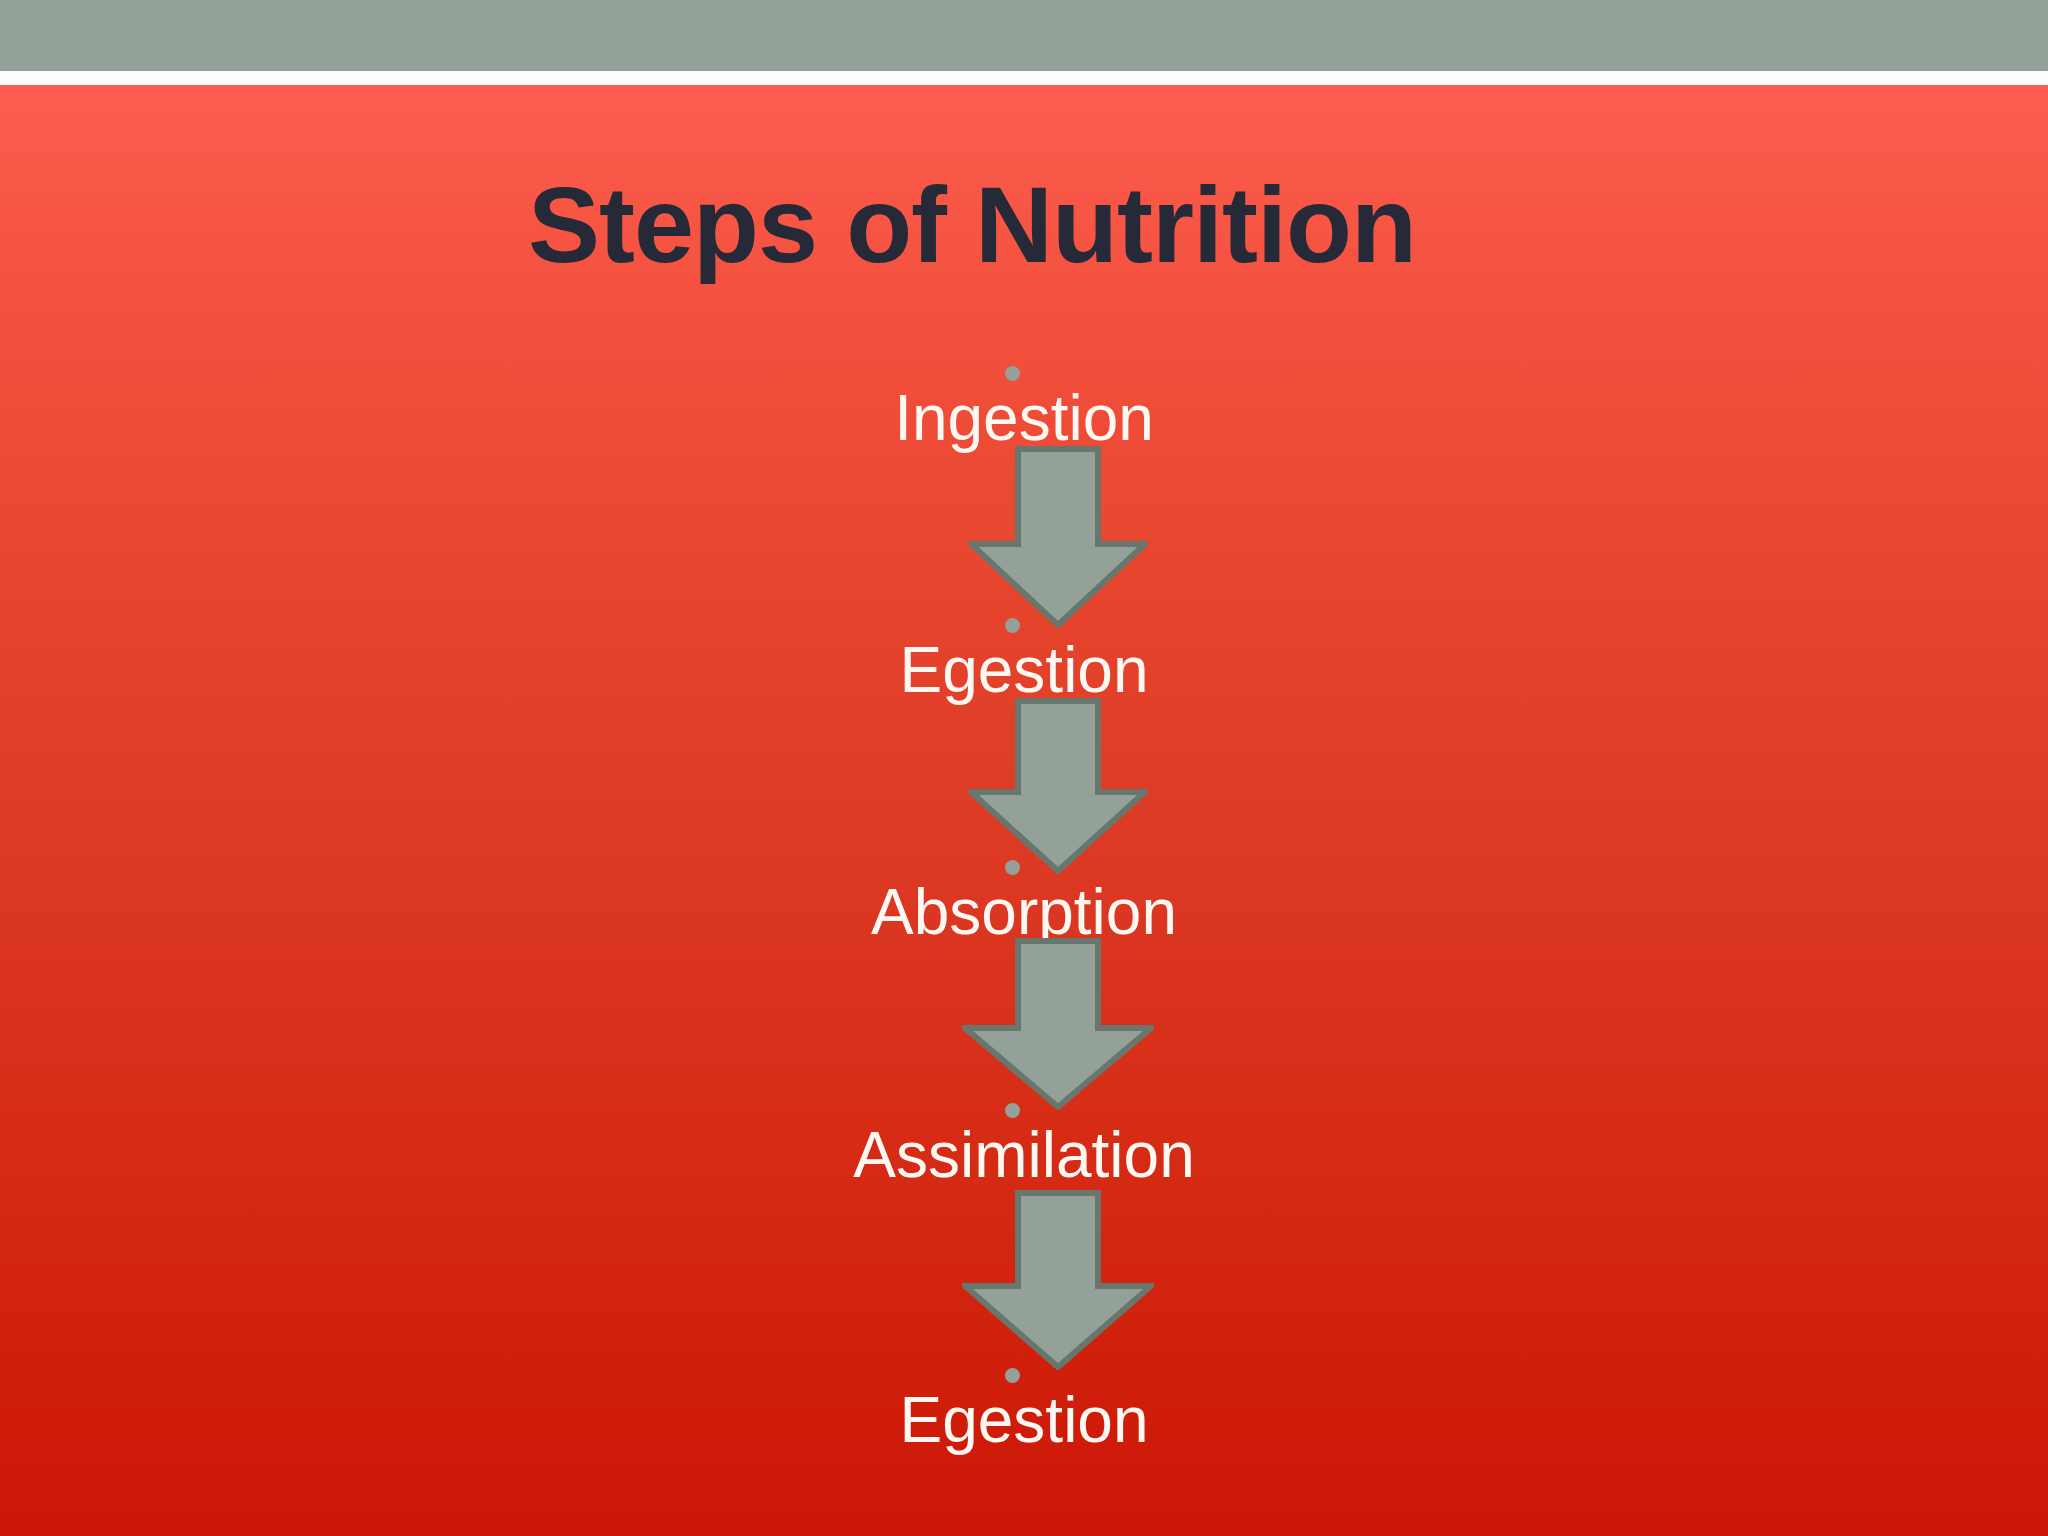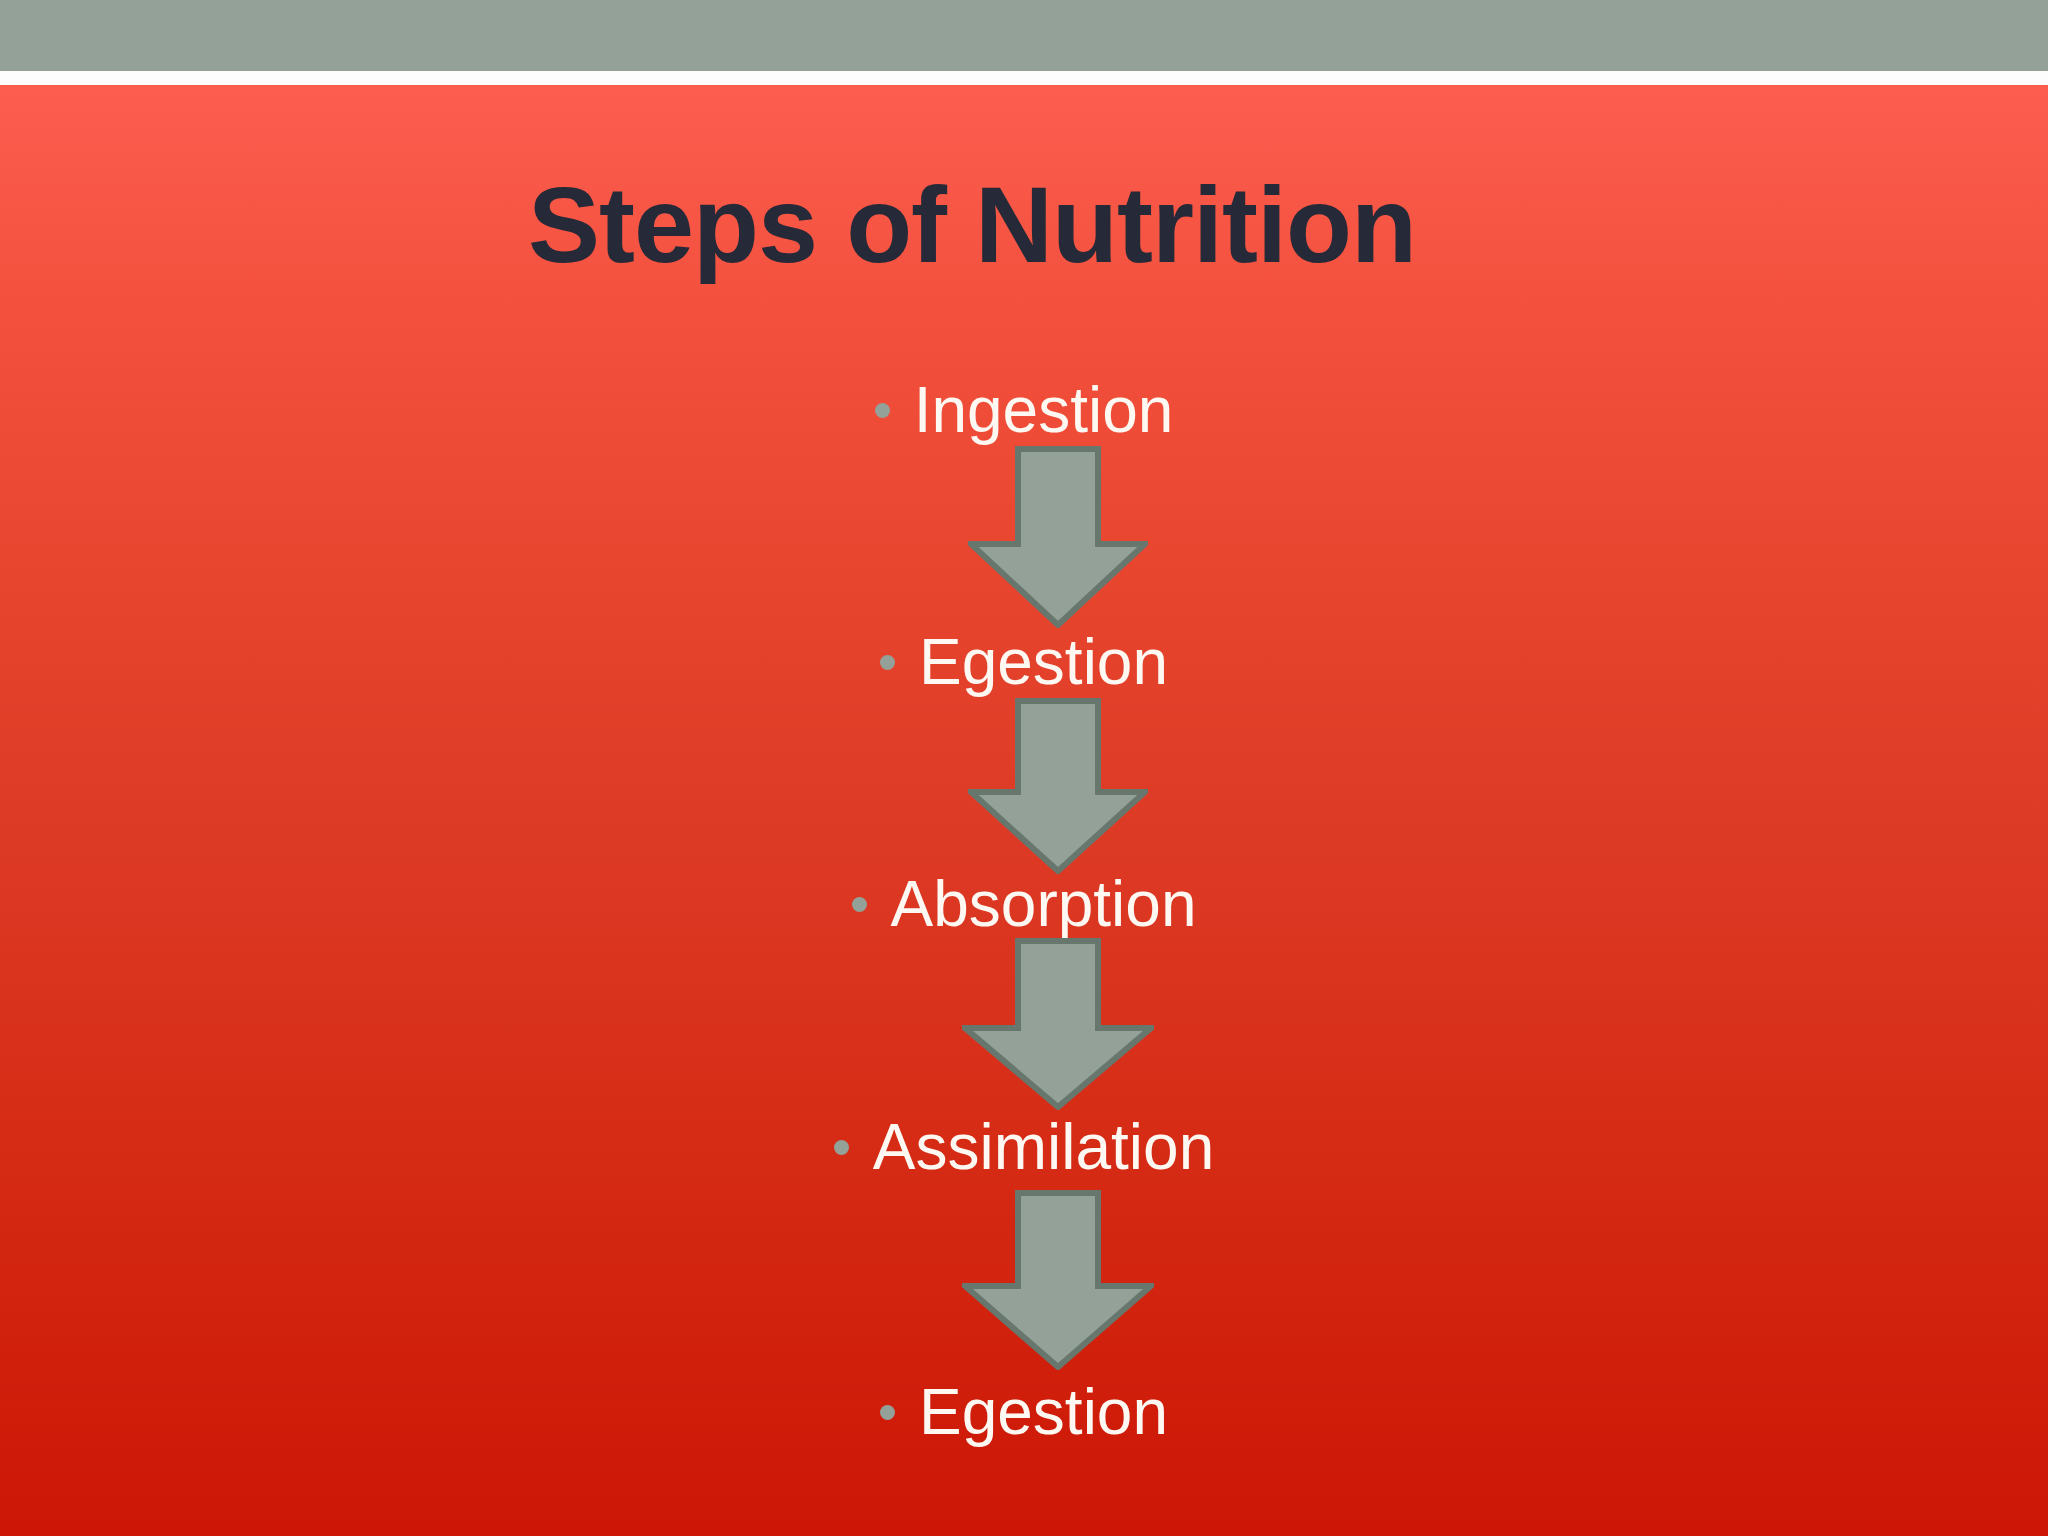--- a/index.html
+++ b/index.html
@@ -89,20 +89,21 @@
     width: 2048px;
     height: 74px;
     display: flex;
     align-items: center;
     justify-content: center;
   }
   .step-inner {
     display: flex;
     align-items: center;
     white-space: nowrap;
+    flex-direction: column;
   }
   .bullet-dot {
     width: 15px;
     height: 15px;
     border-radius: 50%;
     background: #93a198;
     margin-right: 24px;
     flex: 0 0 auto;
   }
   .step-label {

